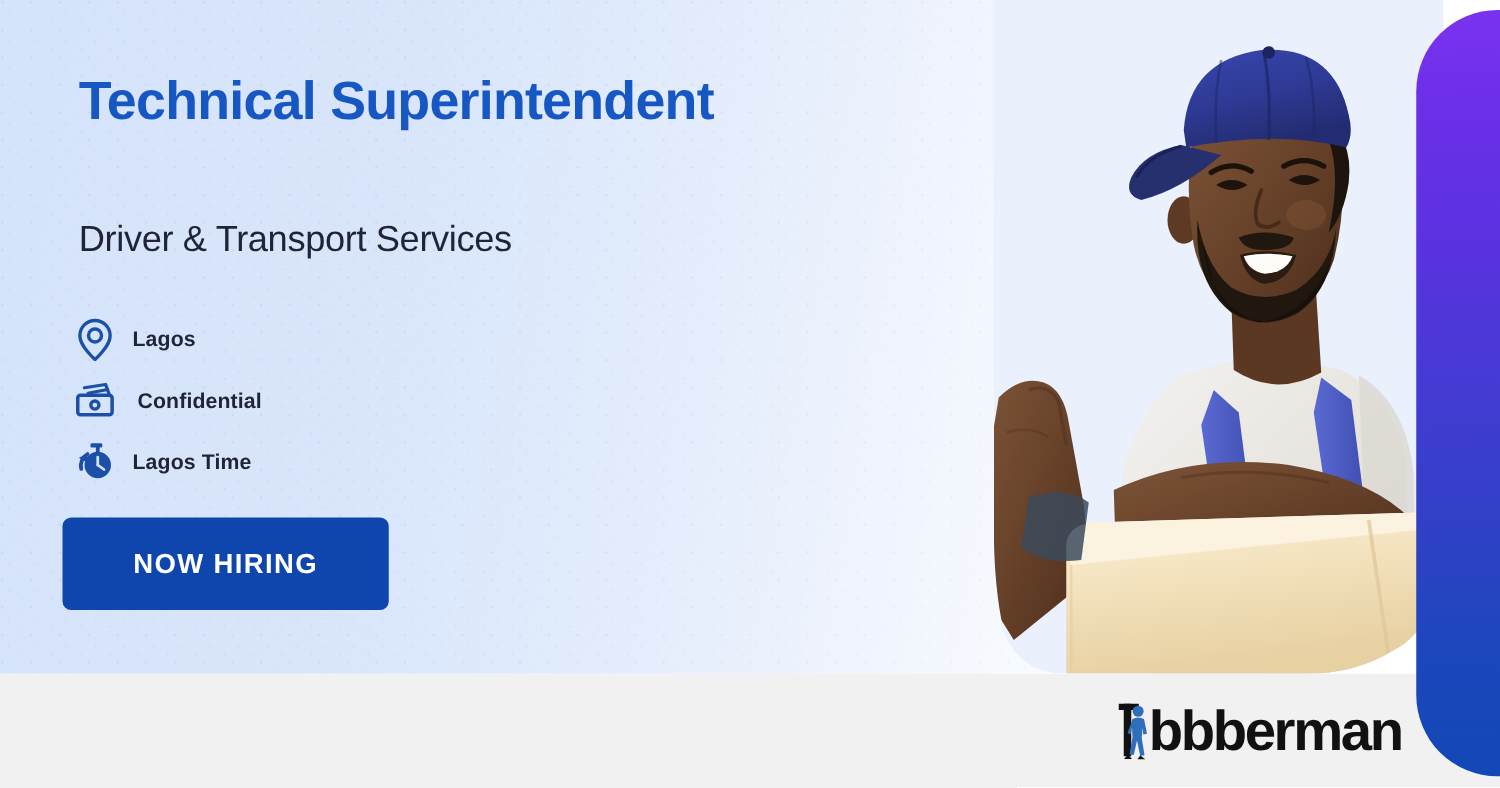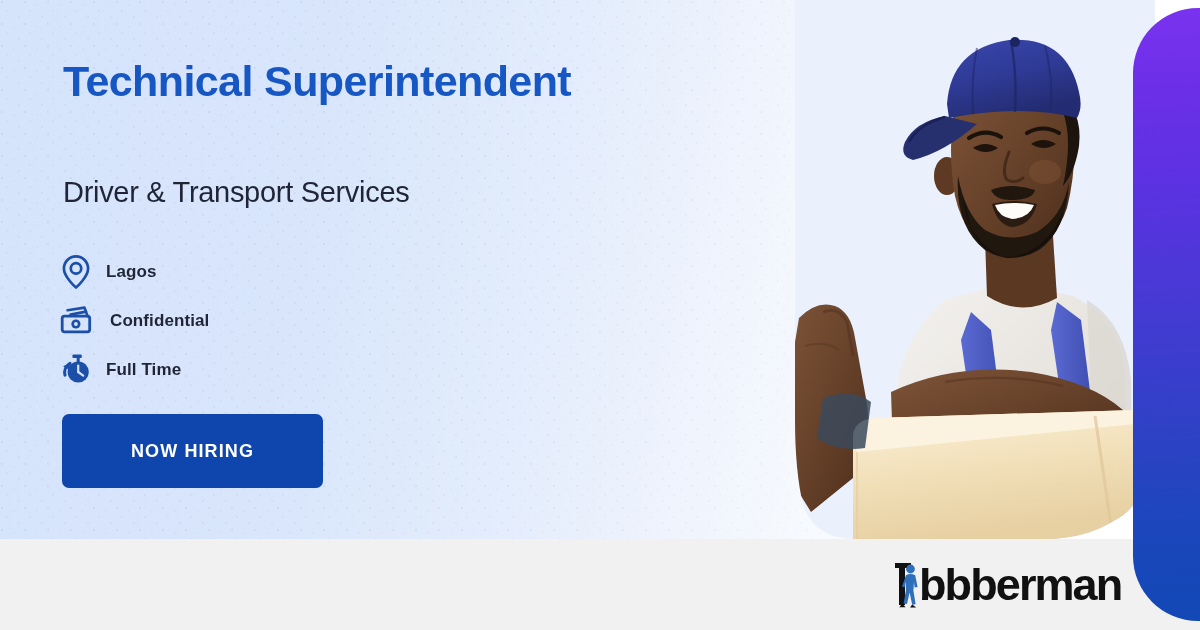--- a/index.html
+++ b/index.html
@@ -122,28 +122,28 @@
     letter-spacing:.1px;
     white-space:nowrap;
   }
   .meta-row.row-money .meta-label { padding-left:6px; }
   .meta-row.row-loc   .meta-label { padding-left:2px; }
   .meta-row.row-time  .meta-label { padding-left:2px; }
 
   
   .cta {
     position:absolute;
-    left:62px; top:414px;
+    left:50px; top:414px;
     width:261px; height:74px;
     border:none;
     border-radius:7px;
     background:#0f46ad;
     color:#ffffff;
     font-family:"Liberation Sans", sans-serif;
-    font-size:18px;
+    font-size:22px;
     font-weight:bold;
     letter-spacing:1.1px;
     cursor:pointer;
     z-index:4;
   }
 
   
   .photo {
     position:absolute;
     left:795px; top:0;
@@ -217,21 +217,21 @@
         <svg width="34" height="34" viewBox="0 0 34 34">
           <rect x="12.4" y="1.6" width="9.4" height="3.4" rx="1.1" fill="#1b4fa8"></rect>
           <circle cx="18.2" cy="19.0" r="10.6" fill="#1b4fa8"></circle>
           <path d="M18.2 8.4 L18.2 5.0" stroke="#1b4fa8" stroke-width="3" stroke-linecap="round"></path>
           <path d="M18.2 19.0 L18.2 12.6" stroke="#d6e4fb" stroke-width="2.2" stroke-linecap="round"></path>
           <path d="M18.2 19.0 L23.2 22.6" stroke="#d6e4fb" stroke-width="2.2" stroke-linecap="round"></path>
           <path d="M10.0 10.3 A10.6 10.6 0 0 0 5.0 22.1" fill="none" stroke="#1b4fa8" stroke-width="3.1" stroke-linecap="round"></path>
           <path d="M3.0 13.2 L10.1 10.0 L9.3 16.8 Z" fill="#1b4fa8"></path>
         </svg>
       </span>
-      <span class="meta-label">Full Time</span>
+      <span class="meta-label">Lagos Time</span>
     </div>
 
   </div>
 
   <button class="cta">NOW HIRING</button>
 
   <div class="photo">
     <svg width="360" height="539" viewBox="0 0 360 539">
       <defs>
         <clipPath id="photoClip">

